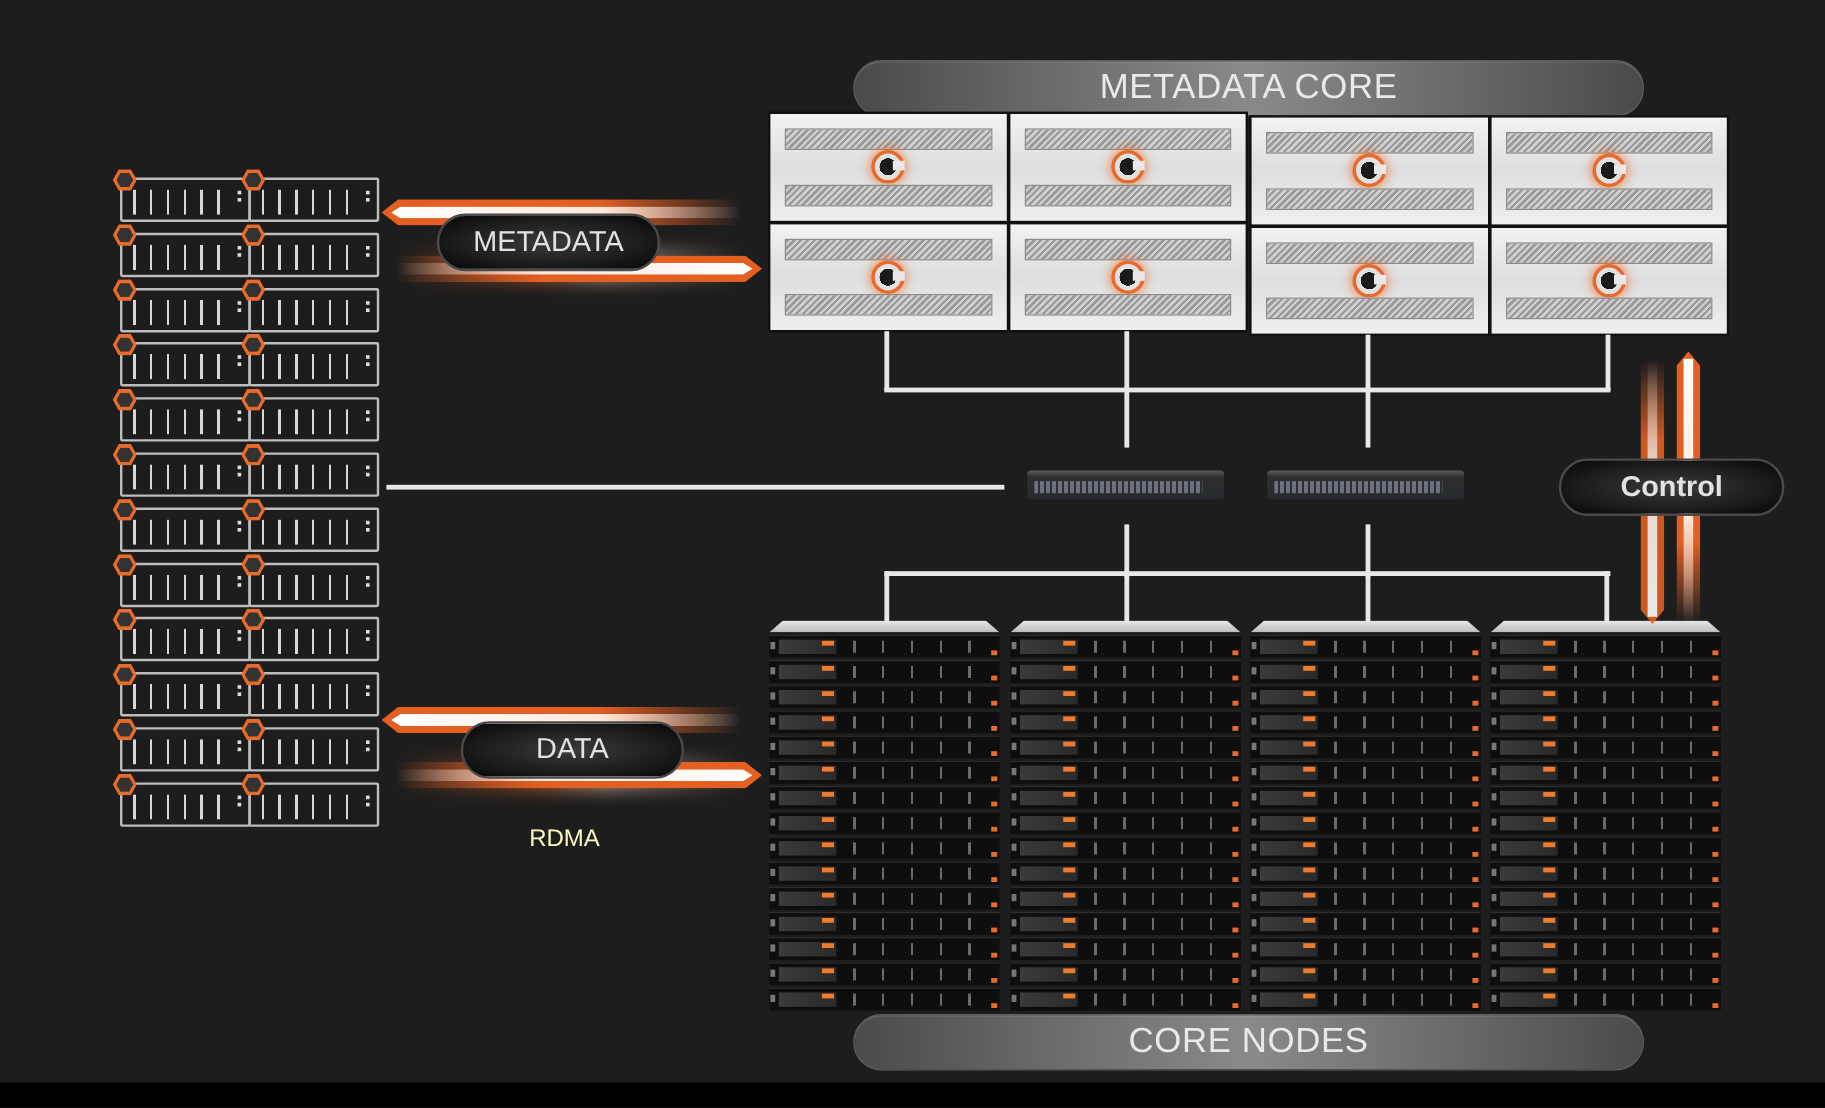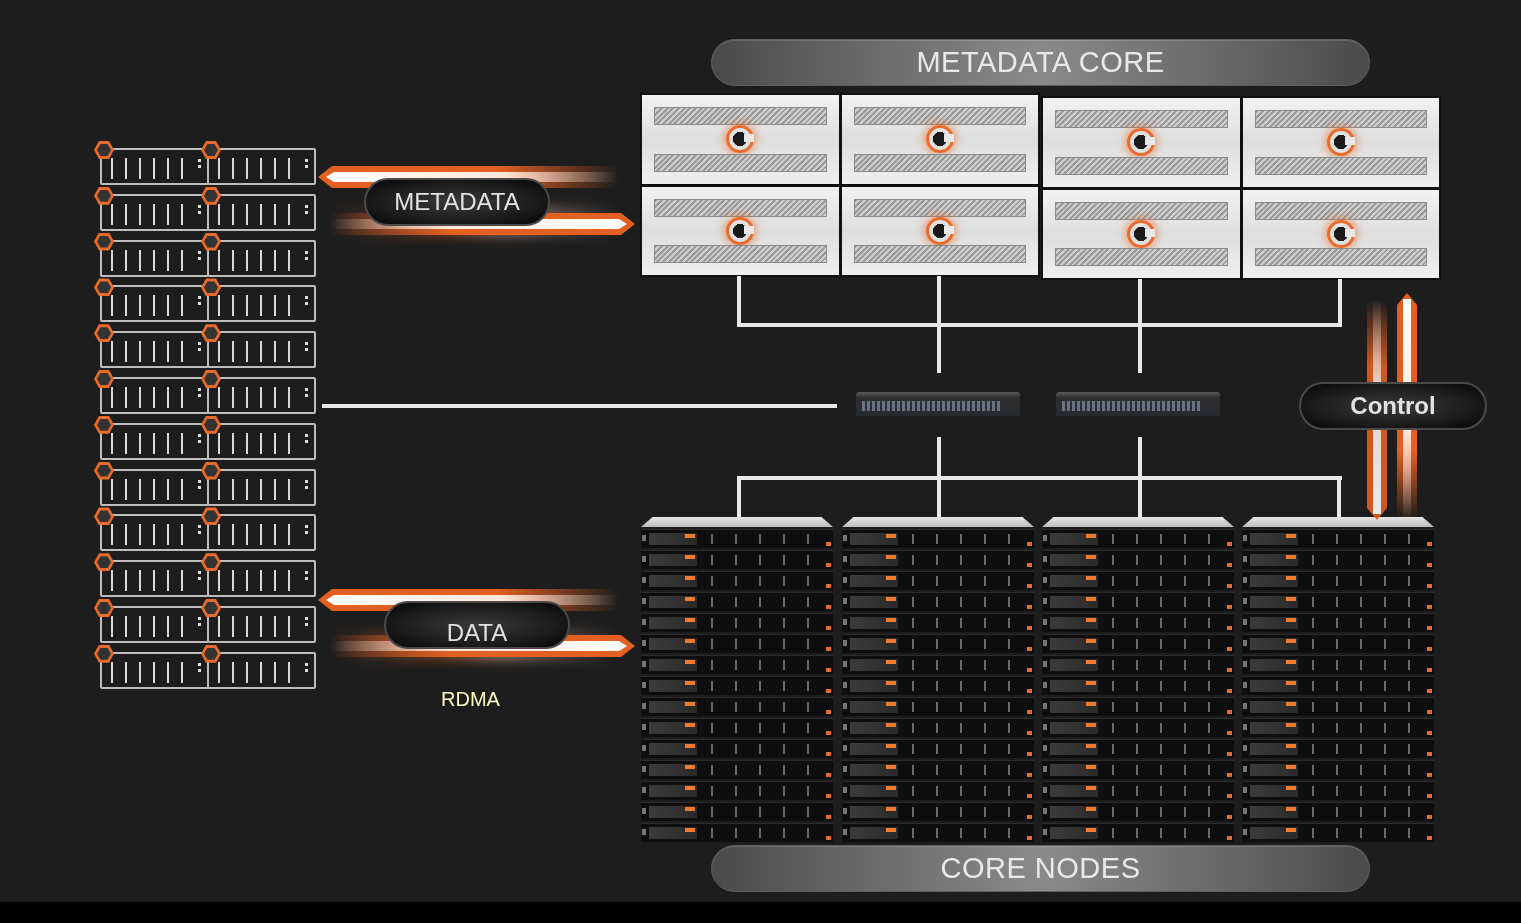--- a/index.html
+++ b/index.html
@@ -53,21 +53,21 @@
   .varrow .core{position:absolute;left:6px;right:6px;top:6px;bottom:0;background:linear-gradient(180deg,#fff,#fde8dc 60%,rgba(255,220,200,0));}
   .varrow.down .body{background:linear-gradient(0deg,#e35f22,#e35f22 70%,rgba(227,95,34,0));clip-path:polygon(0 0,100% 0,100% calc(100% - 12px),50% 100%,0 calc(100% - 12px));}
   .varrow.down .core{top:0;bottom:6px;background:linear-gradient(0deg,#fff,#fde8dc 60%,rgba(255,220,200,0));}
   .glow{position:absolute;filter:blur(6px);opacity:0.55;background:linear-gradient(90deg,rgba(227,95,34,0),#c9602c 40%,#f3c6ae 60%,rgba(227,95,34,0));}
 </style>
 </head>
 <body>
 
 <div id="canvas">
 
-  <div class="pill pill-title" style="left:711px;top:39px;width:657px;height:45px;">
+  <div class="pill pill-title" style="left:711px;top:50px;width:657px;height:45px;">
     <span>METADATA CORE</span>
   </div>
   <div class="pill pill-title" style="left:711px;top:845px;width:657px;height:45px;">
     <span>CORE NODES</span>
   </div>
 
   <div id="compute">
       <div class="cu-row" style="top: 148px;">
         <div class="cu-unit">
           <div class="hex"></div>
@@ -181,21 +181,21 @@
 
   <div class="glow" style="left:330px;top:630px;width:290px;height:30px;"></div>
   <div class="arrow left" style="left:318px;top:589px;width:300px;">
     <div class="body"></div>
       <div class="core"></div>
   </div>
   <div class="arrow right" style="left:330px;top:635px;width:305px;">
     <div class="body"></div>
       <div class="core"></div>
   </div>
-  <div class="badge" style="left:384px;top:601px;width:182px;height:44px;align-items:flex-end;">
+  <div class="badge" style="left:384px;top:601px;width:182px;height:44px;">
     <span>DATA</span>
   </div>
   <div class="plain-label" style="left:441px;top:688px;">RDMA</div>
 
   <div class="md-block" style="left:640px;top:93px;width:396px;height:180px;">
     <div class="blade">
         <div class="grill top"></div>
         <div class="logo"></div>
         <div class="grill bot"></div>
       </div>

